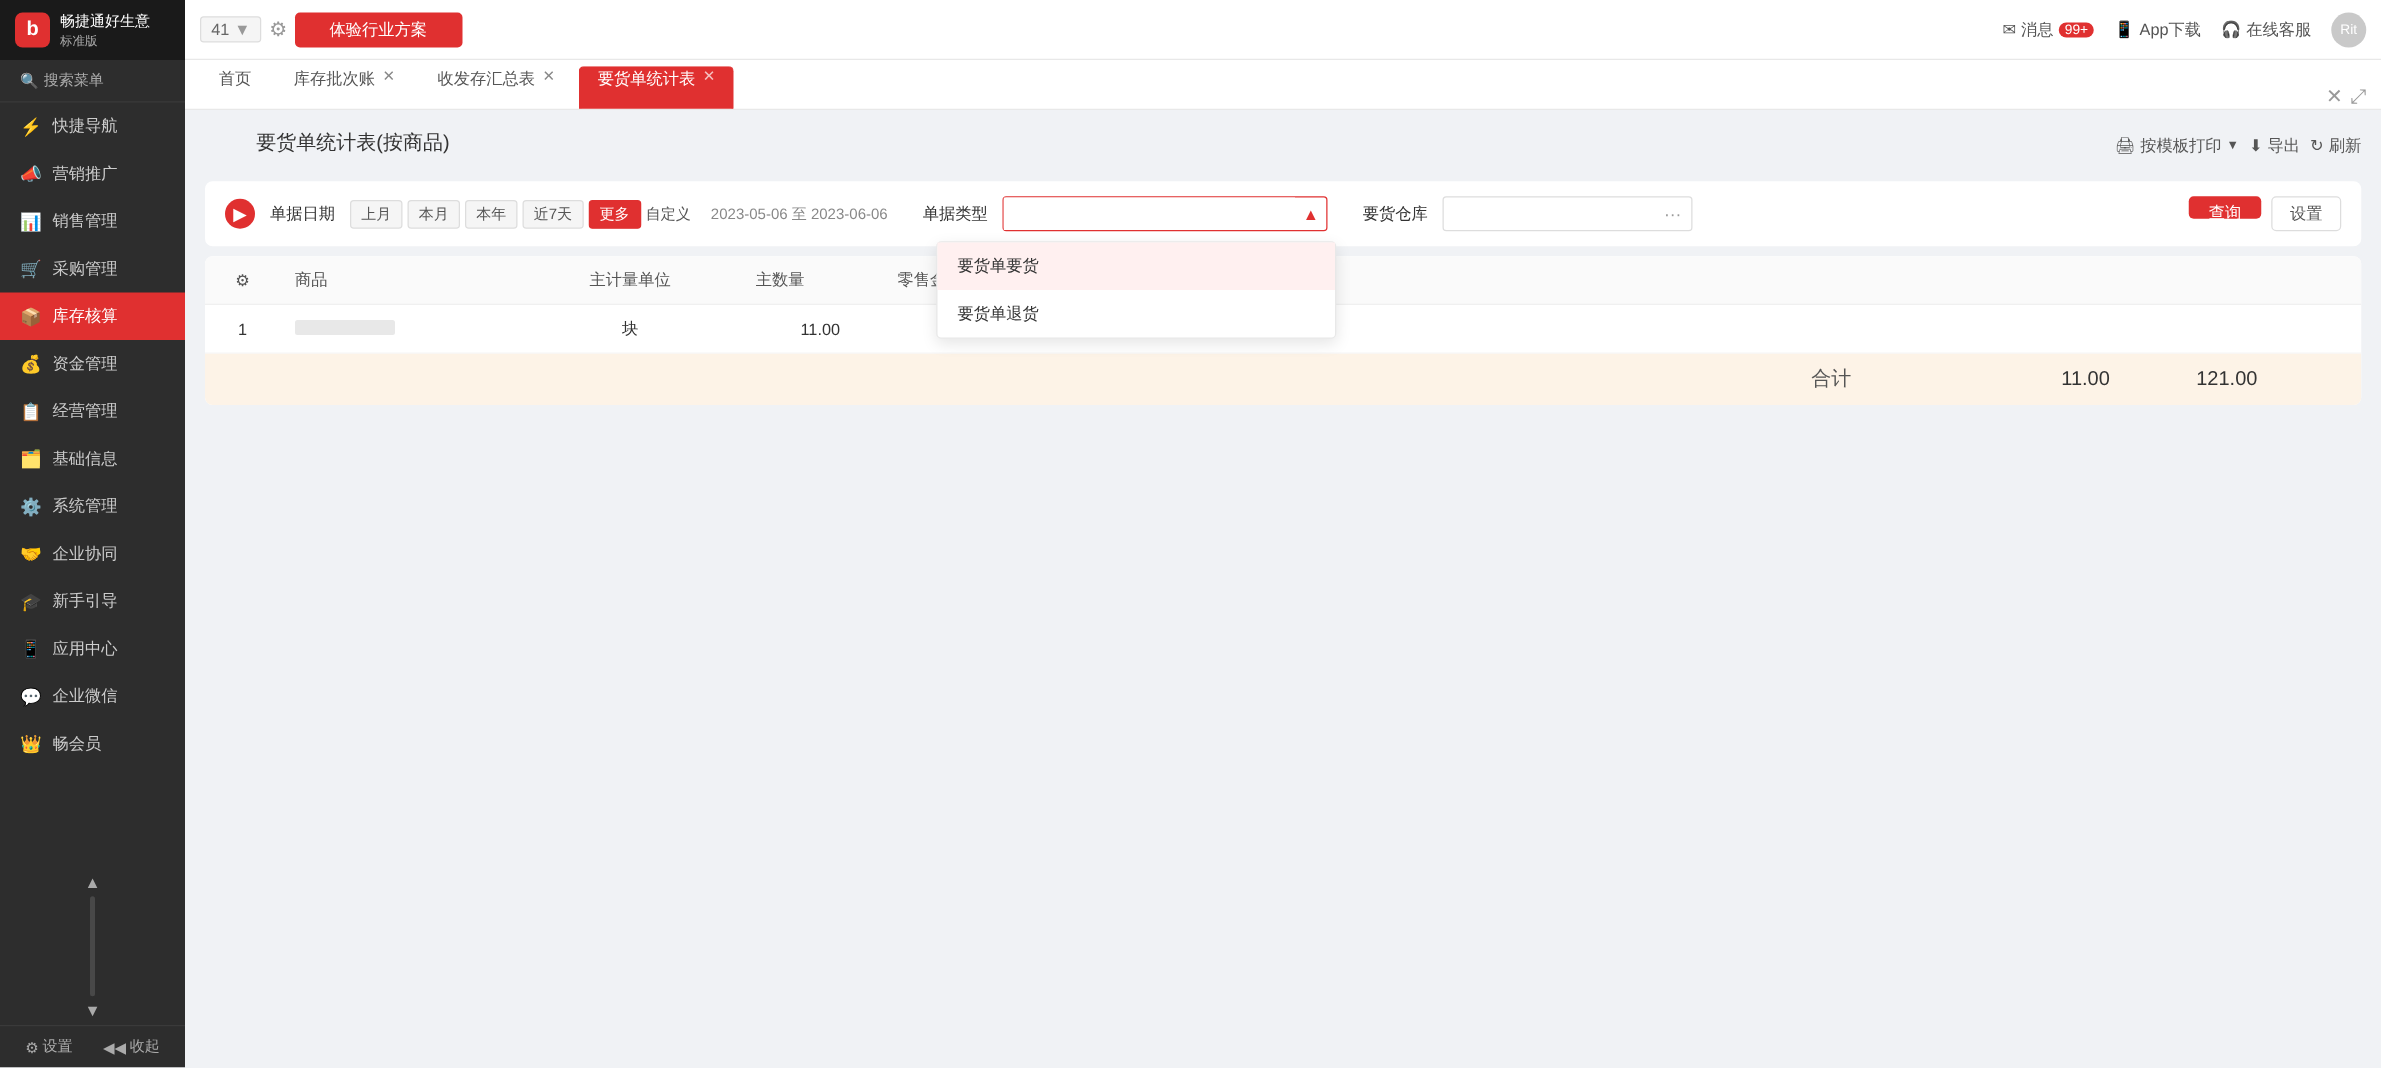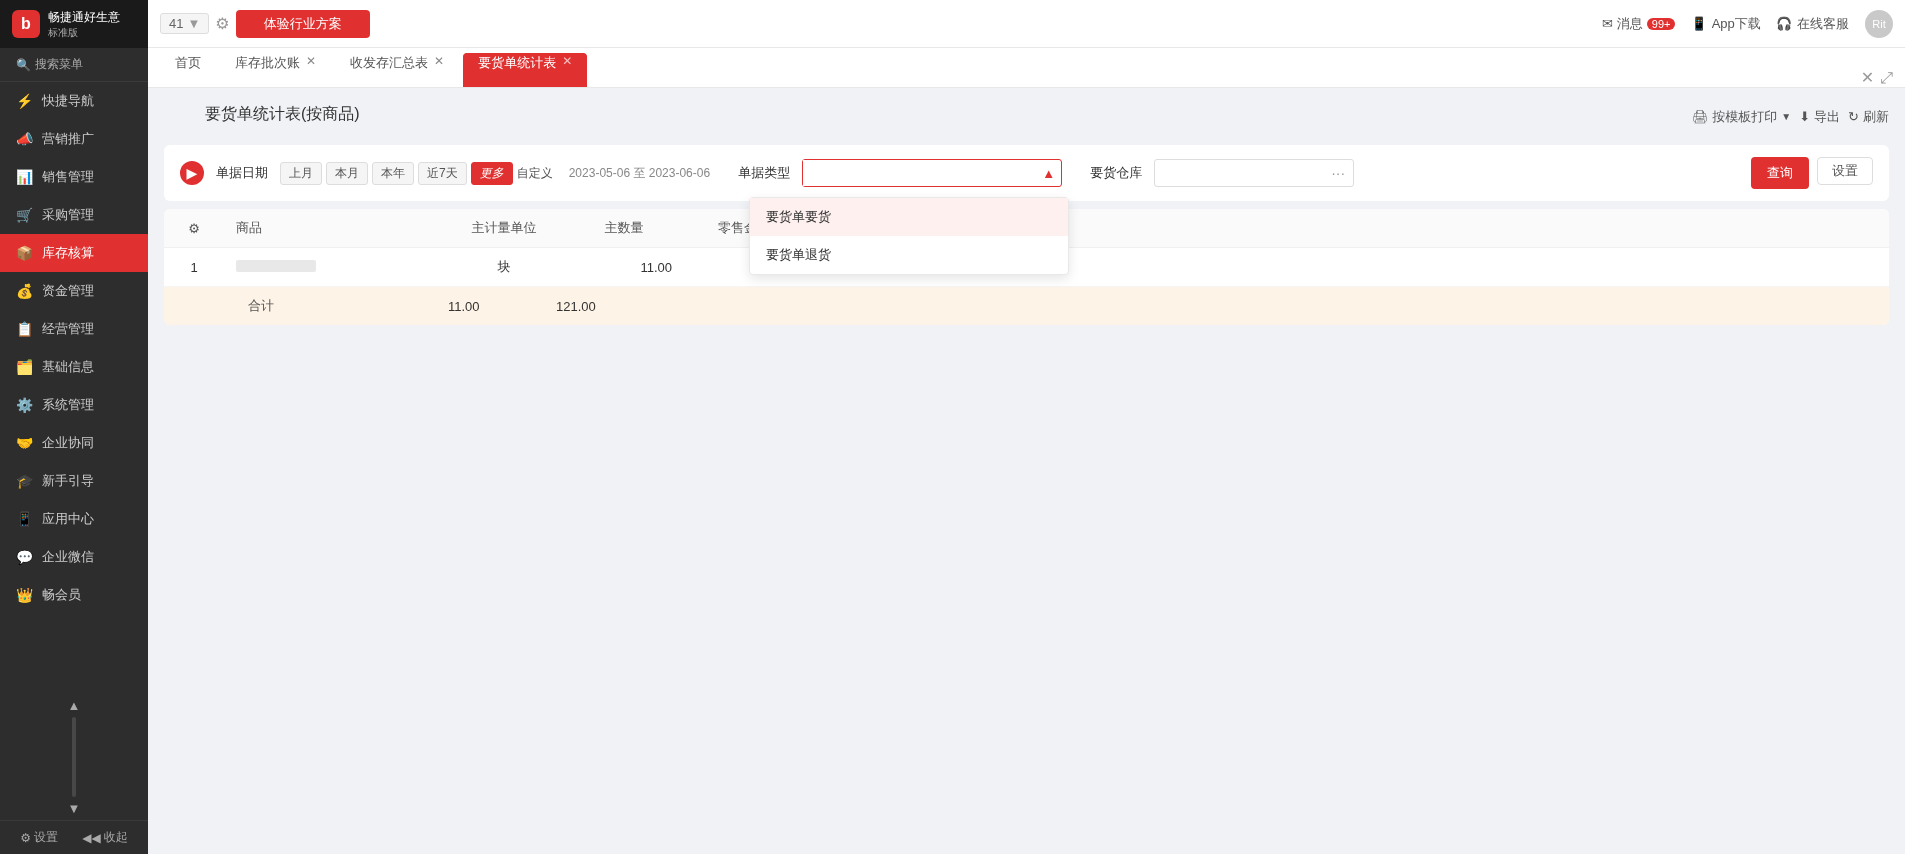--- a/index.html
+++ b/index.html
@@ -181,21 +181,20 @@
       border-radius: 3px;
       padding: 2px 8px;
       cursor: pointer;
       font-size: 12px;
       color: #555;
     }
     .date-btn.more-badge {
       background: #e03030;
       color: #fff;
       border-color: #e03030;
-      font-style: italic;
     }
     .date-custom { font-size: 12px; color: #555; cursor: pointer; }
     .date-range { font-size: 12px; color: #888; margin-left: 4px; }
 
     .filter-type-label { font-size: 13px; color: #333; margin-left: 16px; font-family: Liberation Mono, monospace; }
     .filter-select-wrapper {
       position: relative;
       display: flex;
       align-items: center;
       border: 1px solid #e03030;
@@ -231,21 +230,21 @@
     .filter-warehouse-more { color: #999; cursor: pointer; font-size: 14px; margin-left: 4px; }
     .filter-actions { display: flex; gap: 8px; margin-left: auto; }
     .btn-query {
       background: #e03030;
       color: #fff;
       border: none;
       border-radius: 4px;
       padding: 4px 16px;
       cursor: pointer;
       font-size: 13px;
-      height: 32px;
+      height: 18px;
     }
     .btn-settings {
       background: #fff;
       color: #555;
       border: 1px solid #ddd;
       border-radius: 4px;
       padding: 4px 14px;
       cursor: pointer;
       font-size: 13px;
       height: 28px;
@@ -300,21 +299,22 @@
       background: #e8e8e8;
       border-radius: 2px;
     }
 
     
     .table-footer {
       background: #fdf3e7;
       padding: 10px 12px;
       display: flex;
       align-items: center;
-      font-size: 13px;
+      font-size: 16px;
+      justify-content: flex-end;
     }
     .footer-label { color: #555; width: 200px; padding-left: 12px; }
     .footer-qty { color: #333; font-weight: 500; width: 120px; text-align: left; padding-left: 12px; }
     .footer-amount { color: #333; font-weight: 500; width: 120px; text-align: left; }
 
     
     .page-actions {
       display: flex;
       align-items: center;
       gap: 8px;

